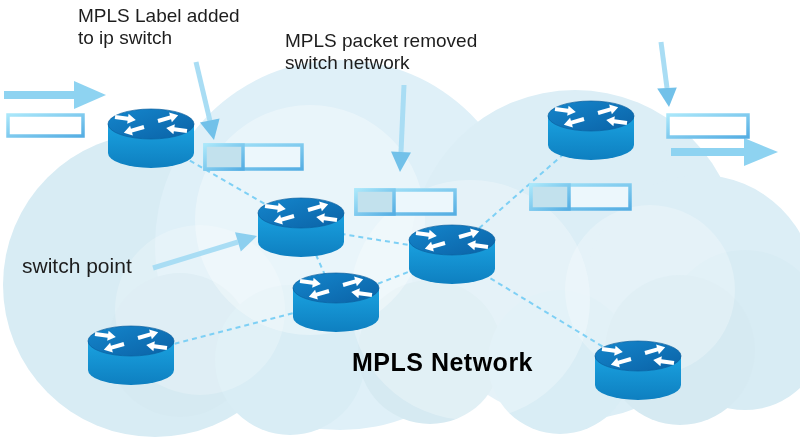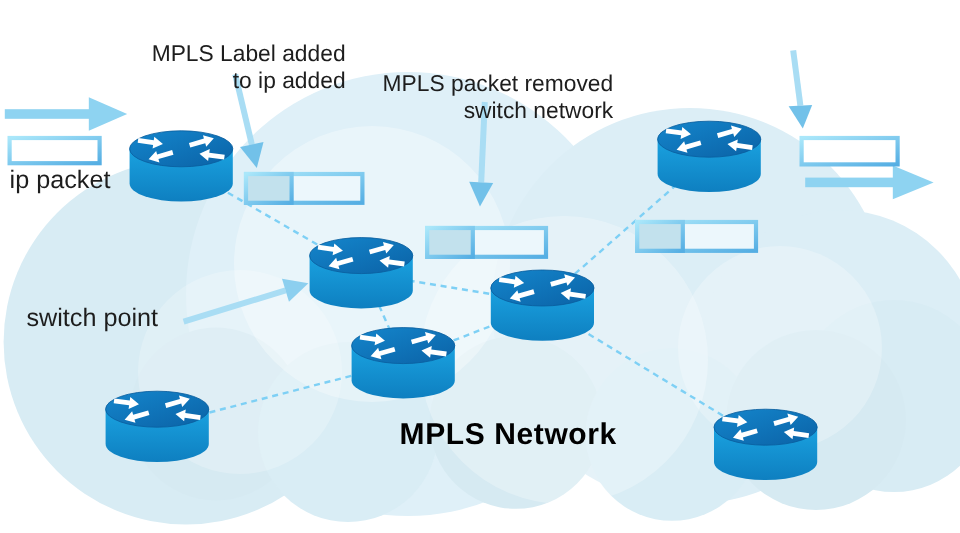--- a/index.html
+++ b/index.html
@@ -1,21 +1,21 @@
 <!DOCTYPE html>
 <html><head>
 <meta charset="utf-8">
 <style>
   html,body{margin:0;padding:0;}
   body{font-family:"Liberation Sans","DejaVu Sans",sans-serif;background:#ffffff;}
   .stage{position:relative;width:800px;height:444px;background:#ffffff;overflow:hidden;}
   .stage svg{position:absolute;left:0;top:0;}
-  .txt{position:absolute;color:#1d1d1d;font-size:19px;line-height:22px;text-align:right;margin-top:30px;}
+  .txt{position:absolute;color:#1d1d1d;font-size:19px;line-height:22px;text-align:left;}
   .side-label{position:absolute;color:#1d1d1d;font-size:21px;line-height:24px;text-align:left;}
-  .net-title{position:absolute;color:#000000;font-size:25px;font-weight:bold;letter-spacing:.5px;}
+  .net-title{position:absolute;color:#000000;font-size:25px;font-weight:bold;letter-spacing:.5px;margin-left:19px;}
 </style>
 </head>
 <body>
 
 <div class="stage">
 
   <svg width="800" height="444" viewBox="0 0 800 444">
     <defs>
       <linearGradient id="rt" x1="0" y1="0" x2="1" y2="1">
         <stop offset="0" stop-color="#1486cc"></stop>
@@ -116,28 +116,27 @@
     <use href="#router" xlink:href="#router" transform="translate(301,213)"></use>
     <use href="#router" xlink:href="#router" transform="translate(452,240)"></use>
     <use href="#router" xlink:href="#router" transform="translate(591,116)"></use>
     <use href="#router" xlink:href="#router" transform="translate(336,288)"></use>
     <use href="#router" xlink:href="#router" transform="translate(131,341)"></use>
     <use href="#router" xlink:href="#router" transform="translate(638,356)"></use>
   </svg>
 
   <div class="txt" style="left:78px;top:5px;width:210px;">
     <div>MPLS Label added</div>
-    <div>to ip added</div>
+    <div>to ip switch</div>
   </div>
 
   <div class="txt" style="left:285px;top:30px;width:226px;">
     <div>MPLS packet removed</div>
     <div>switch network</div>
   </div>
 
 
-  <div class="side-label" style="left:8px;top:139px;">ip packet</div>
 
   <div class="side-label" style="left:22px;top:254px;">switch point</div>
 
   <div class="net-title" style="left:333px;top:348px;">MPLS Network</div>
 
 </div>
 
 </body></html>

